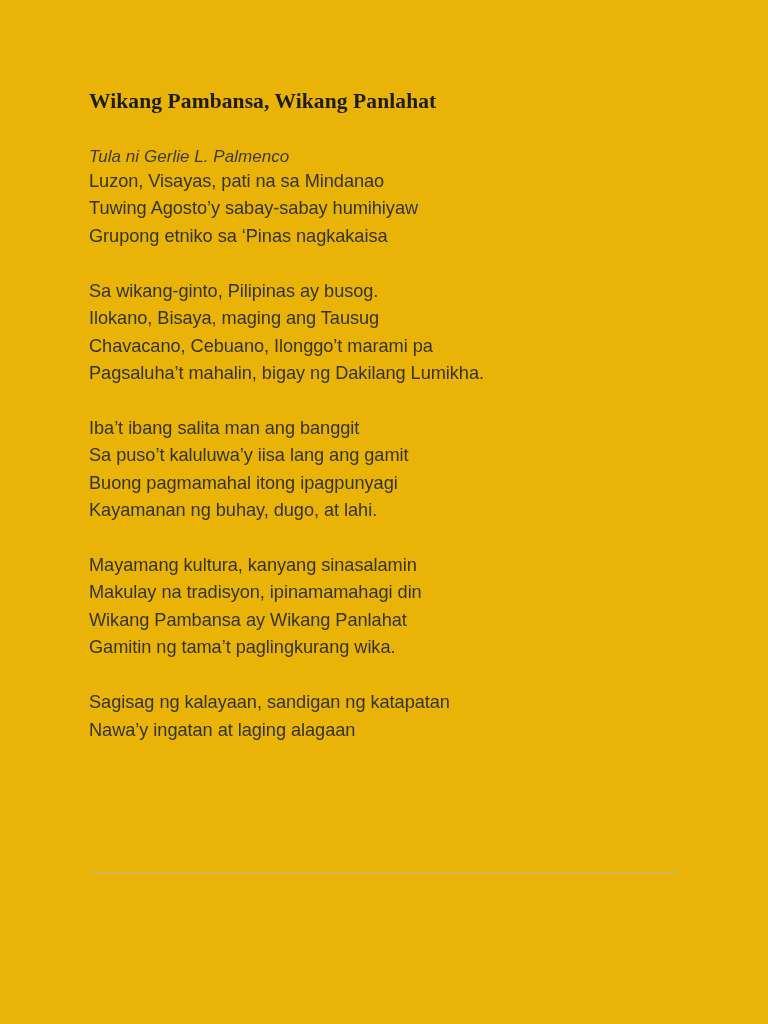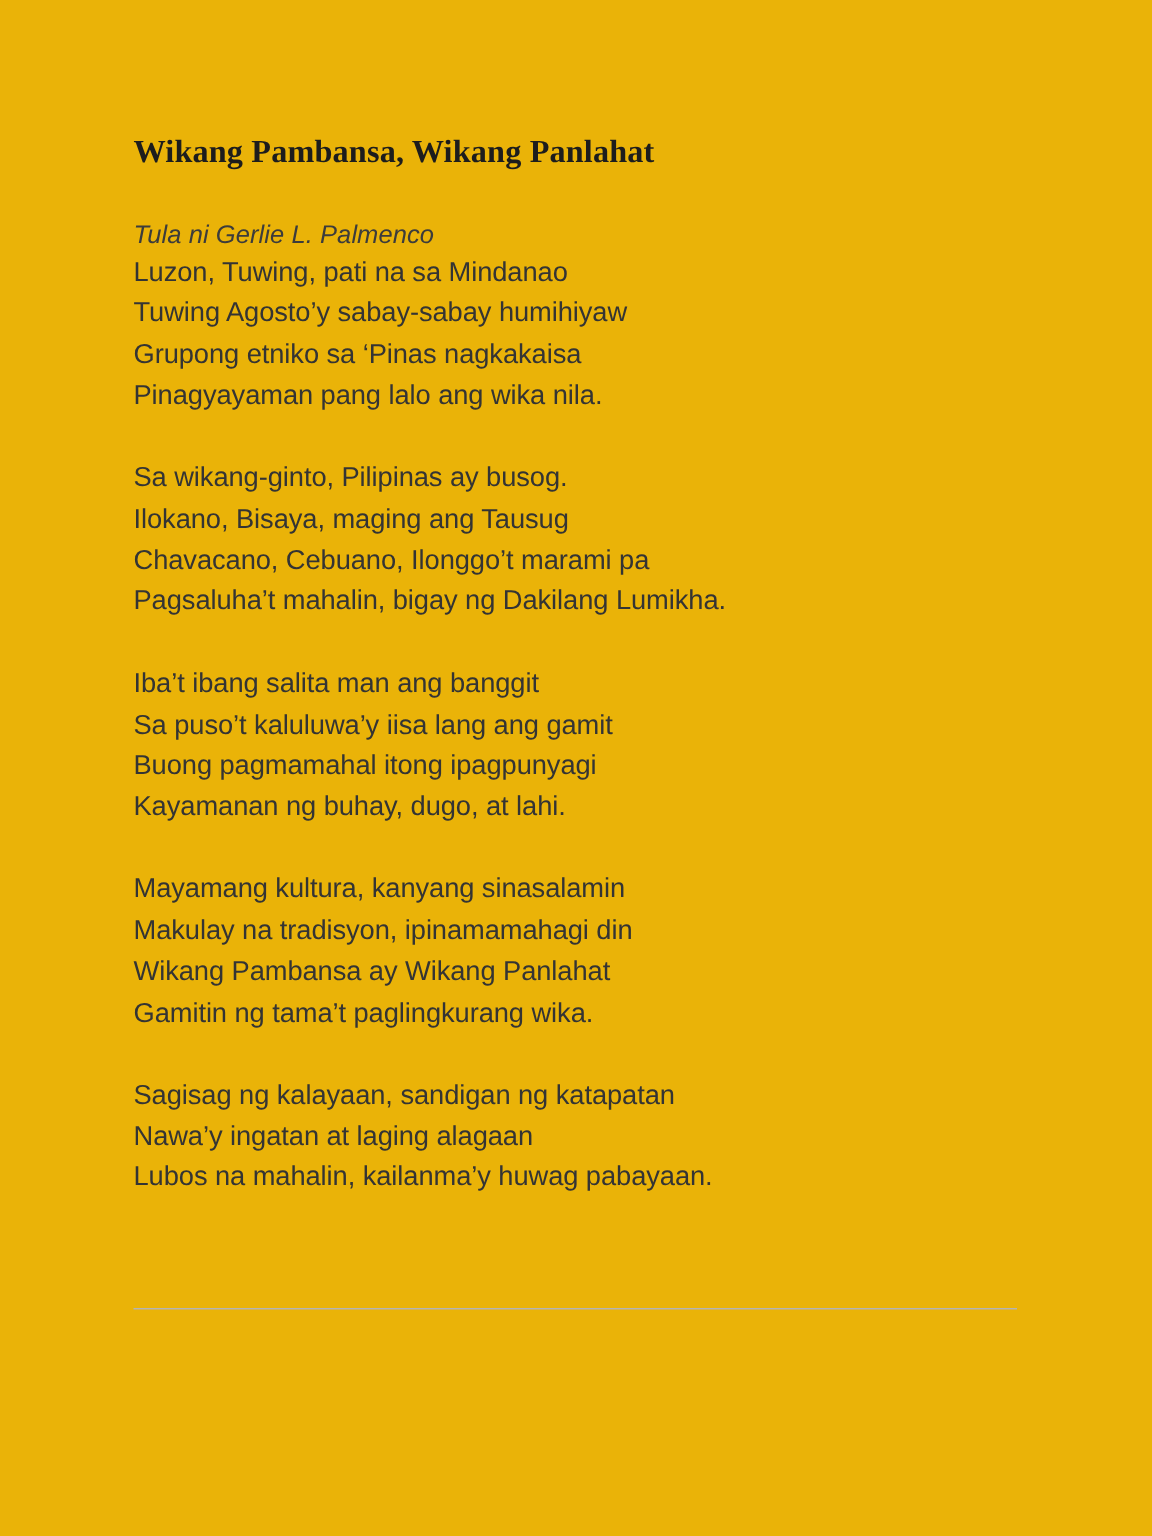--- a/index.html
+++ b/index.html
@@ -96,24 +96,23 @@
 <div class="page">
 
   <div class="content">
 
     <h1 class="poem-title">Wikang Pambansa, Wikang Panlahat</h1>
 
     <p class="byline">Tula ni Gerlie L. Palmenco</p>
 
     <div class="stanzas">
         <div class="stanza">
-          <div class="line">Luzon, Tuwing, pati na sa Mindanao</div>
+          <div class="line">Luzon, Visayas, pati na sa Mindanao</div>
           <div class="line">Tuwing Agosto’y sabay-sabay humihiyaw</div>
           <div class="line">Grupong etniko sa ‘Pinas nagkakaisa</div>
-          <div class="line">Pinagyayaman pang lalo ang wika nila.</div>
         </div>
         <div class="stanza">
           <div class="line">Sa wikang-ginto, Pilipinas ay busog.</div>
           <div class="line">Ilokano, Bisaya, maging ang Tausug</div>
           <div class="line">Chavacano, Cebuano, Ilonggo’t marami pa</div>
           <div class="line">Pagsaluha’t mahalin, bigay ng Dakilang Lumikha.</div>
         </div>
         <div class="stanza">
           <div class="line">Iba’t ibang salita man ang banggit</div>
           <div class="line">Sa puso’t kaluluwa’y iisa lang ang gamit</div>
@@ -122,21 +121,20 @@
         </div>
         <div class="stanza">
           <div class="line">Mayamang kultura, kanyang sinasalamin</div>
           <div class="line">Makulay na tradisyon, ipinamamahagi din</div>
           <div class="line">Wikang Pambansa ay Wikang Panlahat</div>
           <div class="line">Gamitin ng tama’t paglingkurang wika.</div>
         </div>
         <div class="stanza">
           <div class="line">Sagisag ng kalayaan, sandigan ng katapatan</div>
           <div class="line">Nawa’y ingatan at laging alagaan</div>
-          <div class="line">Lubos na mahalin, kailanma’y huwag pabayaan.</div>
         </div>
       </div>
 
   </div>
 
   <hr class="footer-rule">
 
 </div>
 
 </body></html>

